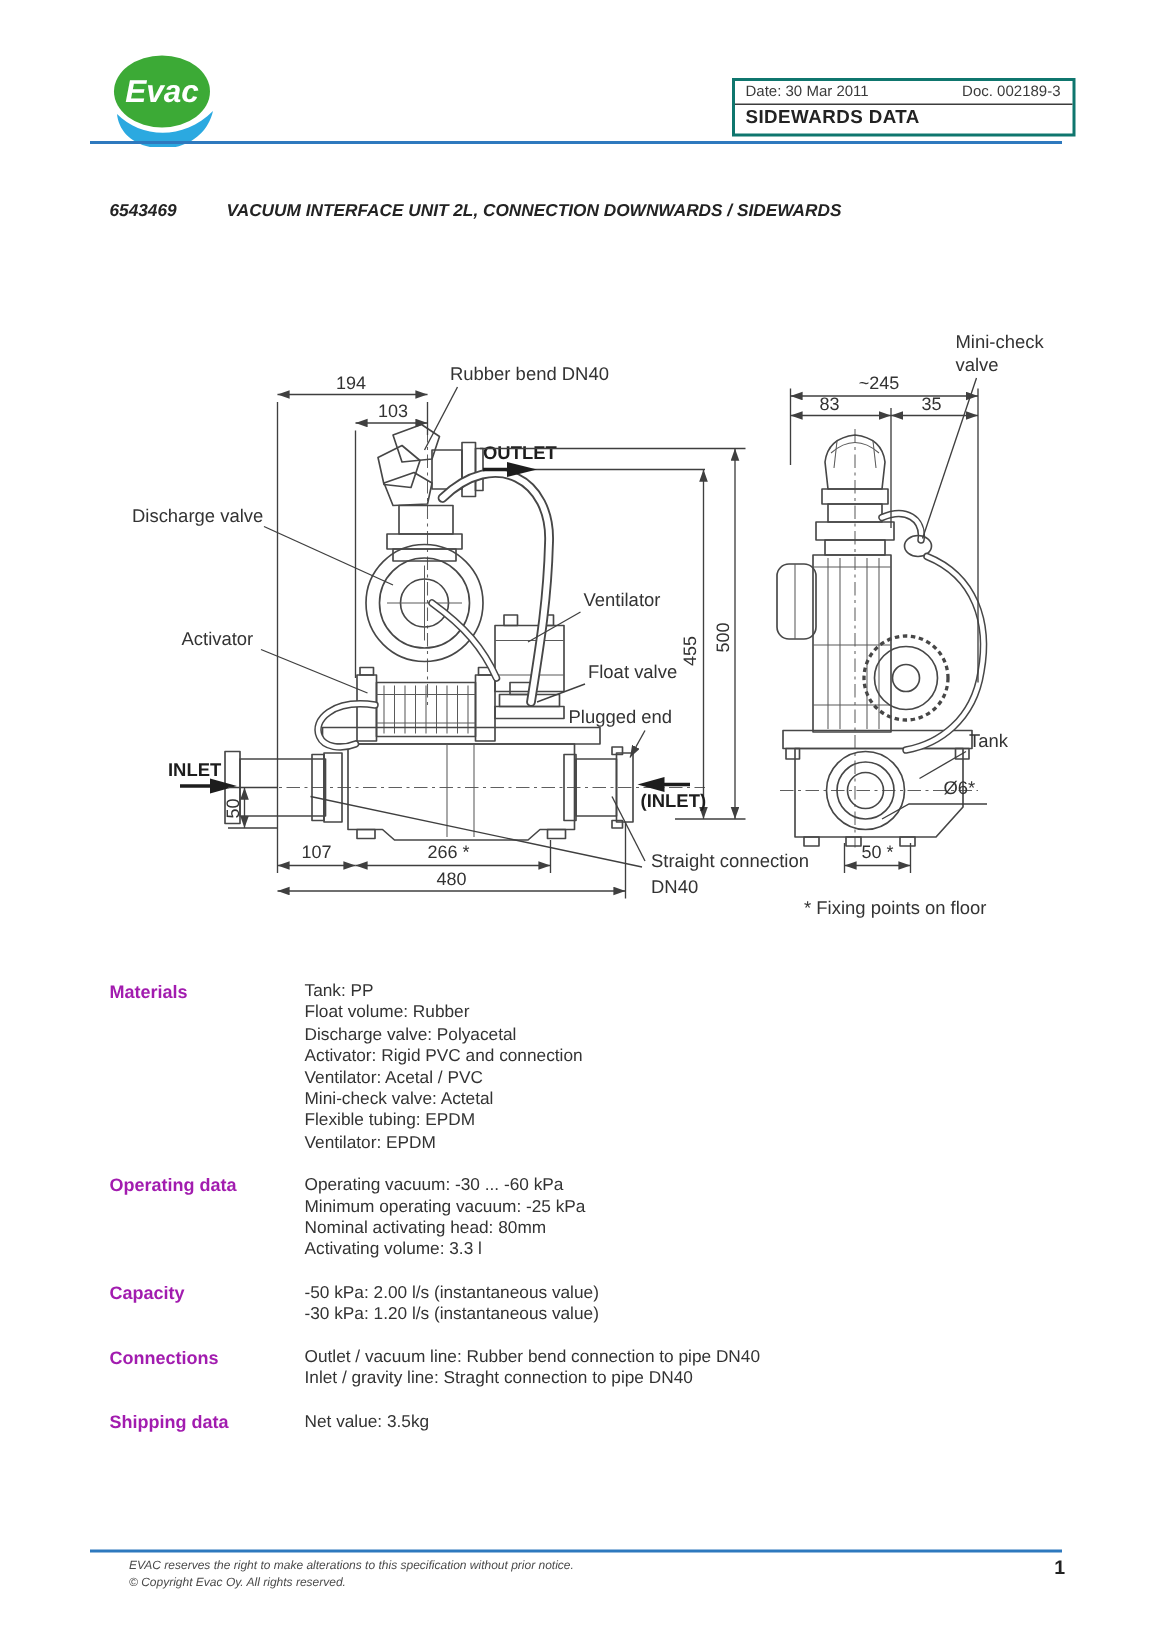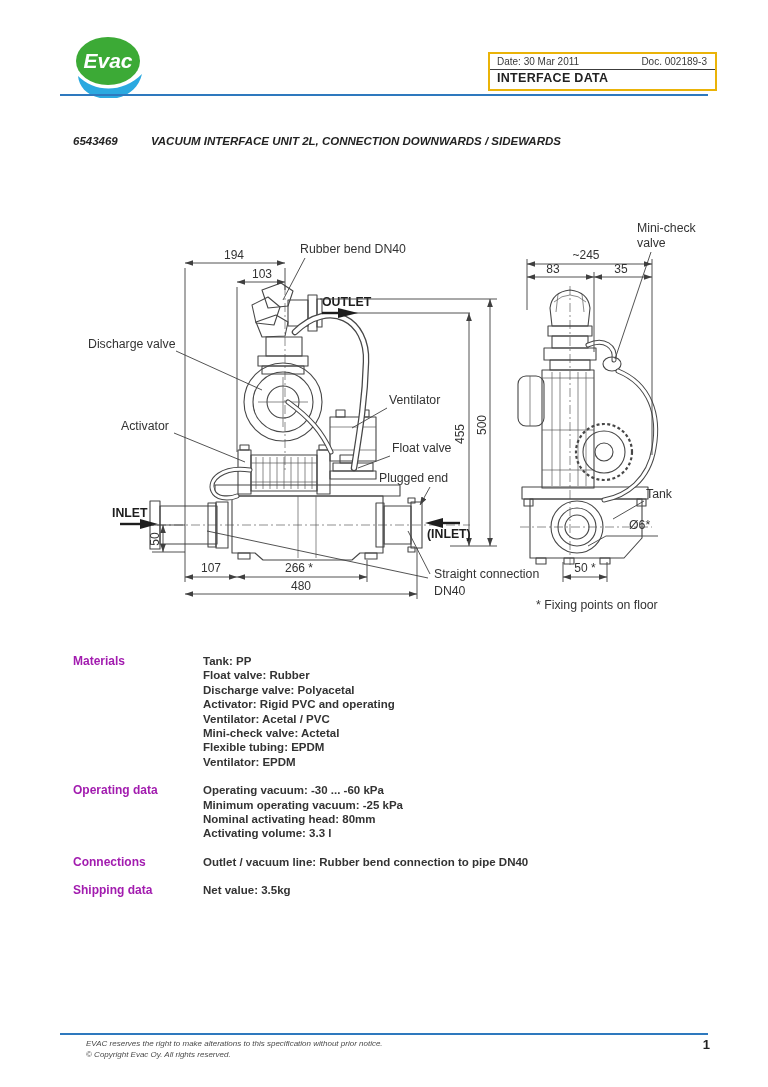--- a/index.html
+++ b/index.html
@@ -2,21 +2,21 @@
 <html><head>
 <meta charset="utf-8">
 <style>
   html,body{margin:0;padding:0;background:#ffffff;}
   *{box-sizing:border-box;}
   .page{position:relative;width:768px;height:1087px;margin:0 auto;background:#fff;overflow:hidden;
         font-family:"Liberation Sans",sans-serif;color:#2e2e2e;}
   
   .logo{position:absolute;left:74px;top:36px;width:70px;height:62px;}
   .hrule{position:absolute;left:60px;top:94px;width:648px;height:2px;background:#2E79BE;}
-  .docbox{position:absolute;left:488px;top:52px;width:229px;height:39px;border:2px solid #eab308;background:#fff;z-index:2;}
+  .docbox{position:absolute;left:488px;top:52px;width:229px;height:39px;border:2px solid #0f766e;background:#fff;z-index:2;}
   .docbox .row1{display:flex;justify-content:space-between;align-items:center;height:16px;
                 border-bottom:1px solid #3c3c3c;padding:0 8px 0 7px;font-size:10px;color:#3a3a3a;}
   .docbox .row1 .pair{white-space:nowrap;}
   .docbox .row2{height:19px;padding:1px 0 0 7px;font-size:12.5px;font-weight:bold;color:#222;letter-spacing:.3px;}
   .title{position:absolute;left:73px;top:102px;font-size:23px;font-weight:bold;color:#232323;letter-spacing:.2px;}
   .subtitle{position:absolute;left:73px;top:135px;font-size:11.5px;font-weight:bold;color:#232323;font-style:italic;}
   .subtitle .code{margin-right:30px;}
   
   .drawing{position:absolute;left:0;top:200px;width:768px;height:455px;}
   .drawing .ol{stroke:#474747;stroke-width:1.1;fill:none;stroke-linejoin:round;stroke-linecap:round;}
@@ -29,21 +29,21 @@
   .drawing .tubein2{stroke:#ffffff;stroke-width:3;fill:none;stroke-linecap:round;}
   .drawing text{fill:#333;font-family:"Liberation Sans",sans-serif;}
   .drawing text.d{font-size:12px;}
   .drawing text.l{font-size:12.3px;}
   .drawing text.b{font-size:12.3px;font-weight:bold;fill:#1d1d1d;}
   .drawing .blk{fill:#1d1d1d;}
   
   .sections{position:absolute;left:73px;top:654px;width:630px;}
   .section{display:flex;margin-bottom:14px;}
   .sec-label{width:130px;flex:0 0 130px;font-size:12px;font-weight:bold;color:#a21caf;}
-  .sec-lines{font-size:11.5px;line-height:14.4px;color:#333;font-weight:bold;}
+  .sec-lines{font-size:11.5px;line-height:14.4px;color:#333;}
   
   .frule{position:absolute;left:60px;top:1033px;width:648px;height:2px;background:#2E79BE;}
   .footer-text{position:absolute;left:86px;top:1039px;font-size:8px;line-height:10.5px;color:#4a4a4a;font-style:italic;}
   .pagenum{position:absolute;right:58px;top:1037px;font-size:13px;font-weight:bold;color:#222;}
 </style>
 </head>
 <body>
 
 <div class="page">
 
@@ -58,21 +58,21 @@
     <div class="row1">
       <span class="pair">
         <span>Date:</span>
         <span>30 Mar 2011</span>
       </span>
       <span class="pair">
         <span>Doc.</span>
         <span>002189-3</span>
       </span>
     </div>
-    <div class="row2">INTERFACE DATA</div>
+    <div class="row2">SIDEWARDS DATA</div>
   </div>
 
   <div class="subtitle">
     <span class="code">6543469</span>
     <span>VACUUM INTERFACE UNIT 2L, CONNECTION DOWNWARDS / SIDEWARDS</span>
   </div>
 
   <svg class="drawing" viewBox="0 200 768 455">
     <defs>
       <marker id="ar" markerWidth="10" markerHeight="7" refX="9" refY="3.2" orient="auto-start-reverse">
@@ -309,42 +309,50 @@
 
       <text class="l" x="536" y="609">* Fixing points on floor</text>
     </g>
   </svg>
 
   <div class="sections">
     <div class="section">
       <div class="sec-label">Materials</div>
       <div class="sec-lines">
         <div>Tank: PP</div>
-        <div>Float valve: Rubber</div>
+        <div>Float volume: Rubber</div>
         <div>Discharge valve: Polyacetal</div>
-        <div>Activator: Rigid PVC and operating</div>
+        <div>Activator: Rigid PVC and connection</div>
         <div>Ventilator: Acetal / PVC</div>
         <div>Mini-check valve: Actetal</div>
         <div>Flexible tubing: EPDM</div>
         <div>Ventilator: EPDM</div>
       </div>
     </div>
     <div class="section">
       <div class="sec-label">Operating data</div>
       <div class="sec-lines">
         <div>Operating vacuum: -30 ... -60 kPa</div>
         <div>Minimum operating vacuum: -25 kPa</div>
         <div>Nominal activating head: 80mm</div>
         <div>Activating volume: 3.3 l</div>
       </div>
     </div>
     <div class="section">
+      <div class="sec-label">Capacity</div>
+      <div class="sec-lines">
+        <div>-50 kPa: 2.00 l/s (instantaneous value)</div>
+        <div>-30 kPa: 1.20 l/s (instantaneous value)</div>
+      </div>
+    </div>
+    <div class="section">
       <div class="sec-label">Connections</div>
       <div class="sec-lines">
         <div>Outlet / vacuum line: Rubber bend connection to pipe DN40</div>
+        <div>Inlet / gravity line: Straght connection to pipe DN40</div>
       </div>
     </div>
     <div class="section">
       <div class="sec-label">Shipping data</div>
       <div class="sec-lines">
         <div>Net value: 3.5kg</div>
       </div>
     </div>
   </div>
 

